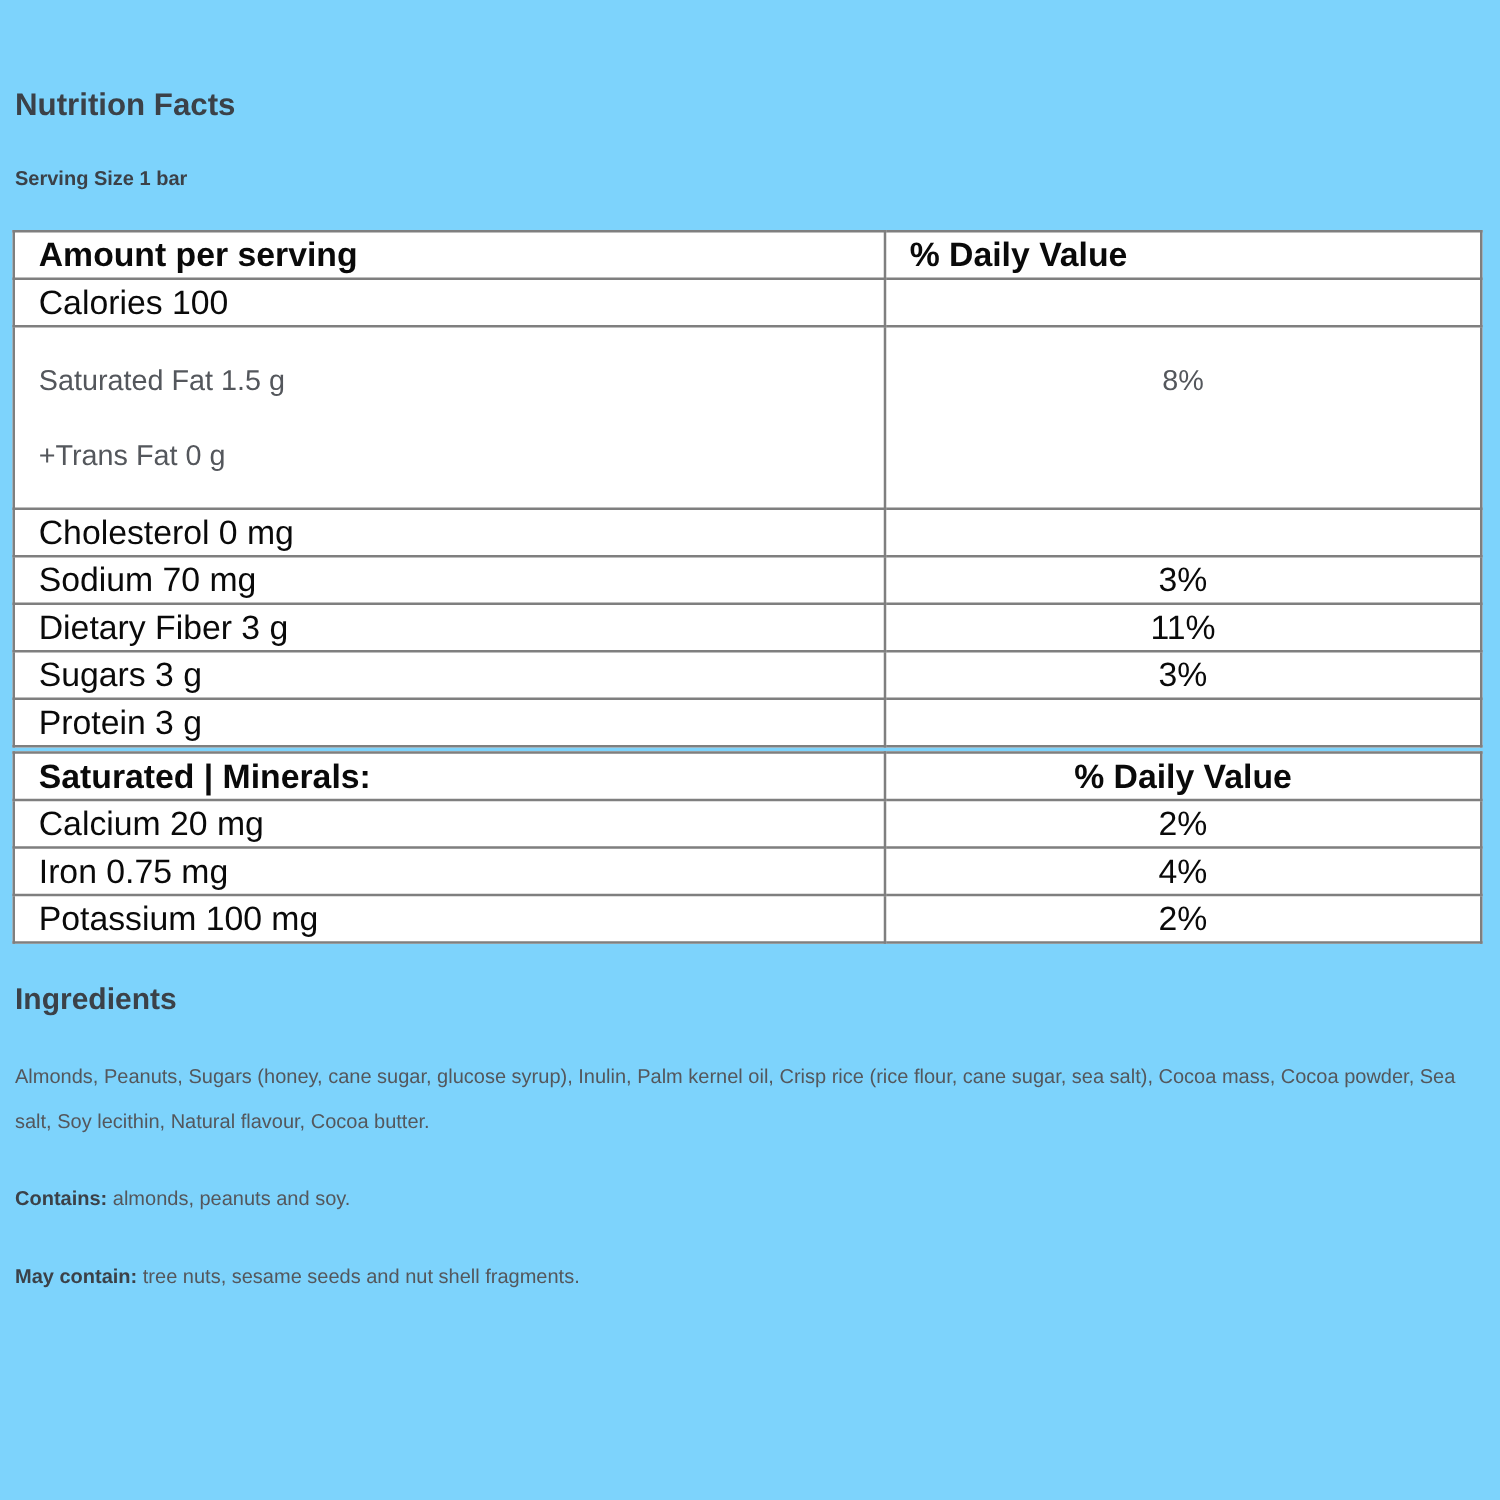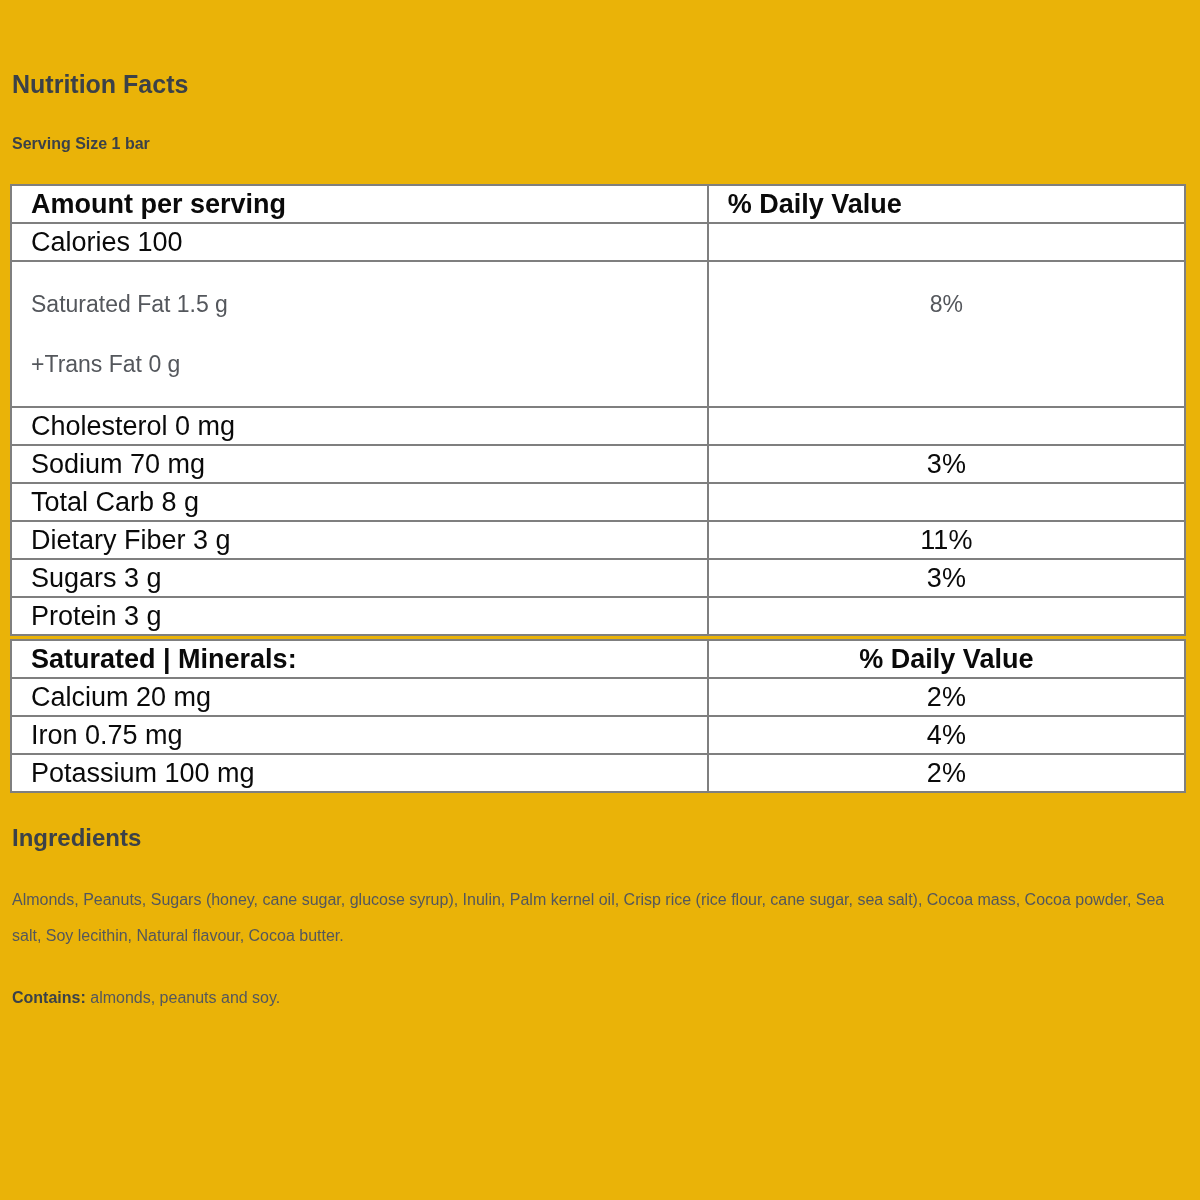--- a/index.html
+++ b/index.html
@@ -1,20 +1,20 @@
 <!DOCTYPE html>
 <html><head>
 <meta charset="utf-8">
 <style>
   html, body { margin: 0; padding: 0; background: #ffffff; }
   .page {
     position: relative;
     width: 1200px;
     height: 1200px;
-    background: #eab308;
+    background: #7dd3fc;
     overflow: hidden;
     padding: 0;
     box-sizing: border-box;
     font-family: "Liberation Sans", sans-serif;
   }
   .content { padding-left: 10px; padding-right: 12px; }
 
   .h-main {
     margin: 66px 0 0 2px;
     font-size: 25px;
@@ -96,24 +96,20 @@
       </tr>
       <tr>
         <td>Cholesterol 0 mg</td>
         <td class="dv"></td>
       </tr>
       <tr>
         <td>Sodium 70 mg</td>
         <td class="dv">3%</td>
       </tr>
       <tr>
-        <td>Total Carb 8 g</td>
-        <td class="dv"></td>
-      </tr>
-      <tr>
         <td>Dietary Fiber 3 g</td>
         <td class="dv">11%</td>
       </tr>
       <tr>
         <td>Sugars 3 g</td>
         <td class="dv">3%</td>
       </tr>
       <tr>
         <td>Protein 3 g</td>
         <td class="dv"></td>
@@ -145,15 +141,16 @@
       </tr>
     </tbody>
       </table>
 
     <div class="h-ingredients">Ingredients</div>
 
     <p class="body-text">Almonds, Peanuts, Sugars (honey, cane sugar, glucose syrup), Inulin, Palm kernel oil, Crisp rice (rice flour, cane sugar, sea salt), Cocoa mass, Cocoa powder, Sea salt, Soy lecithin, Natural flavour, Cocoa butter.</p>
 
     <p class="body-text"><span class="b-label">Contains:</span><span> almonds, peanuts and soy.</span></p>
 
+    <p class="body-text"><span class="b-label">May contain:</span><span> tree nuts, sesame seeds and nut shell fragments.</span></p>
 
   </div>
 </div>
 
 </body></html>

